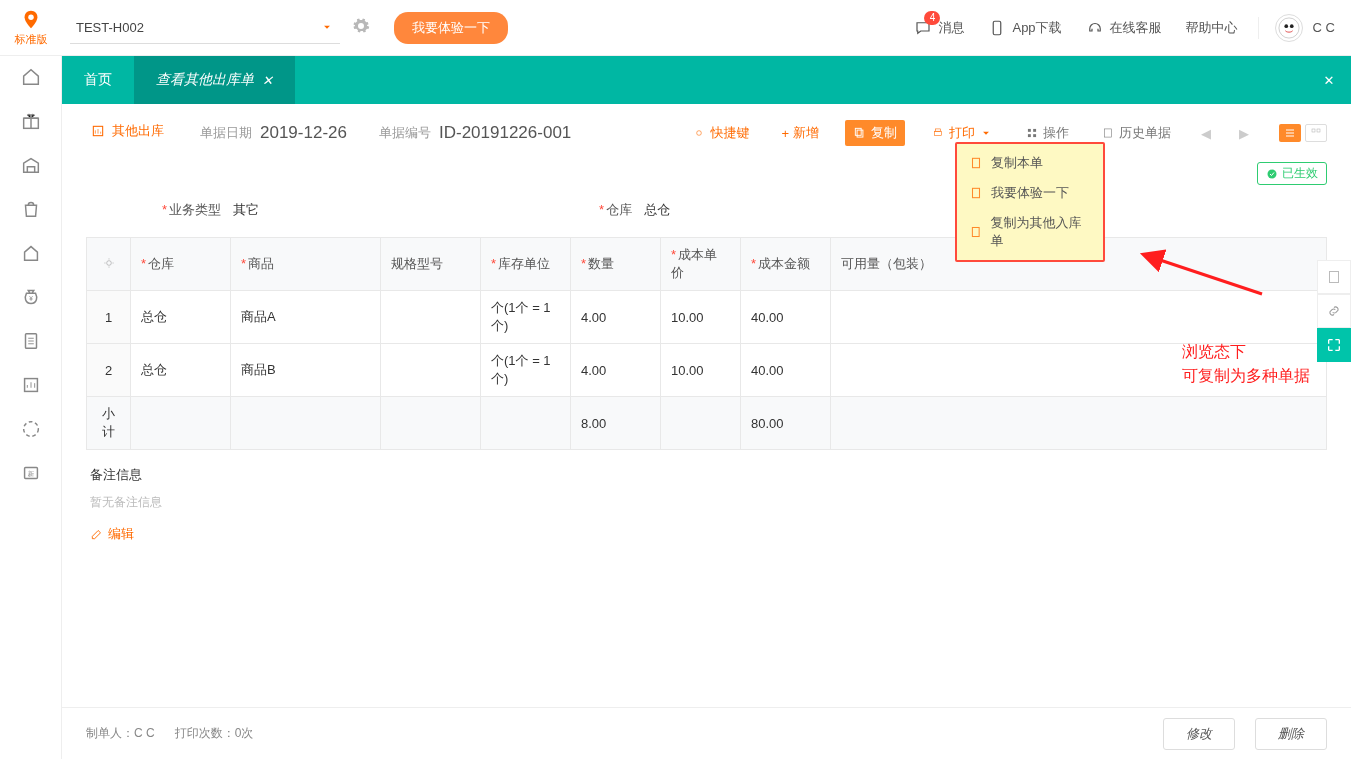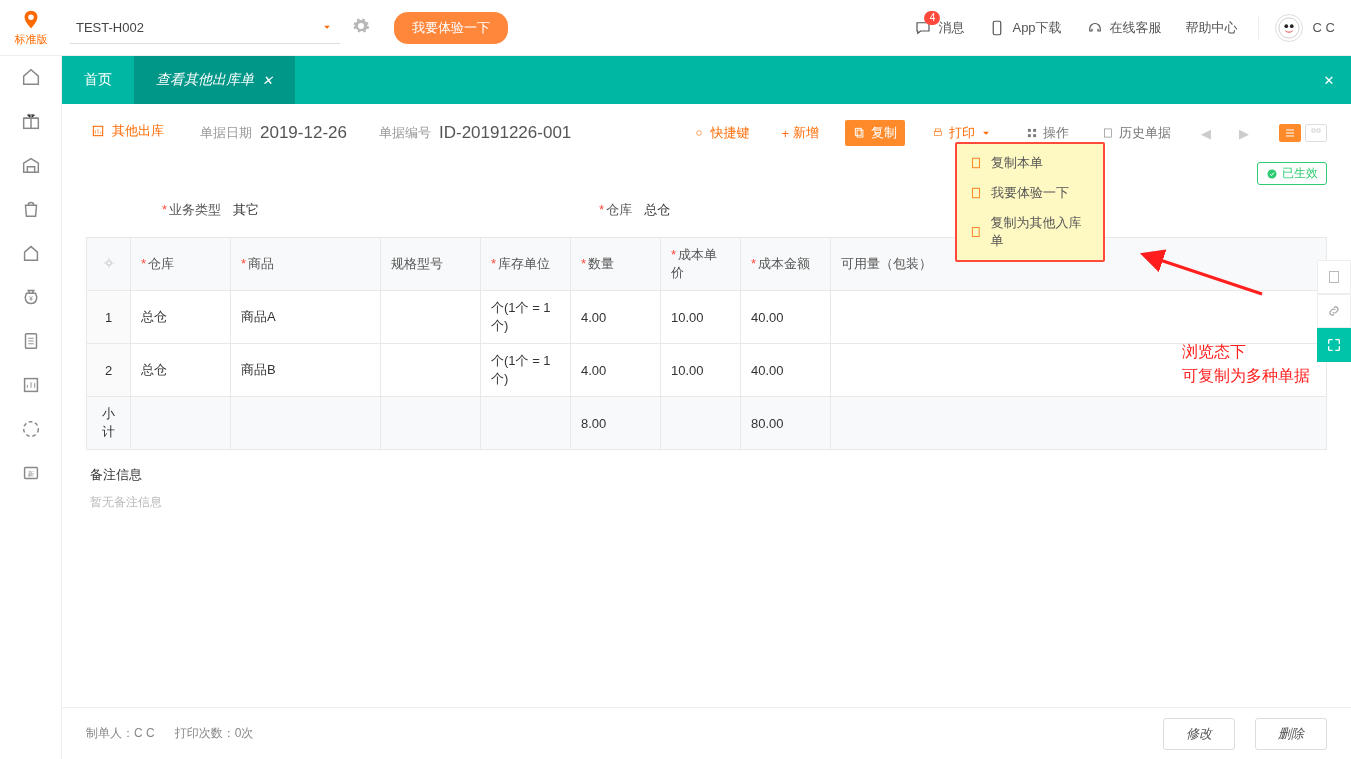--- a/index.html
+++ b/index.html
@@ -406,20 +406,26 @@
               <td>80.00</td>
               <td></td>
             </tr>
           </tfoot>
         </table>
       </div>
 
       <div class="remark-sec">
         <div class="remark-title">备注信息</div>
         <div class="remark-empty">暂无备注信息</div>
+        <div class="edit-link">
+          <svg viewBox="0 0 24 24">
+              <path fill="none" stroke="currentColor" stroke-width="1.6" d="M4 20h4l10-10-4-4L4 16z"></path>
+            </svg>
+          <span>编辑</span>
+        </div>
       </div>
 
       <div style="flex:1"></div>
 
       <div class="footer">
         <span><span>制单人：</span><span>C C</span></span>
         <span><span>打印次数：</span><span>0次</span></span>
         <div class="footer-spacer"></div>
         <button class="fbtn">修改</button>
         <button class="fbtn">删除</button>

